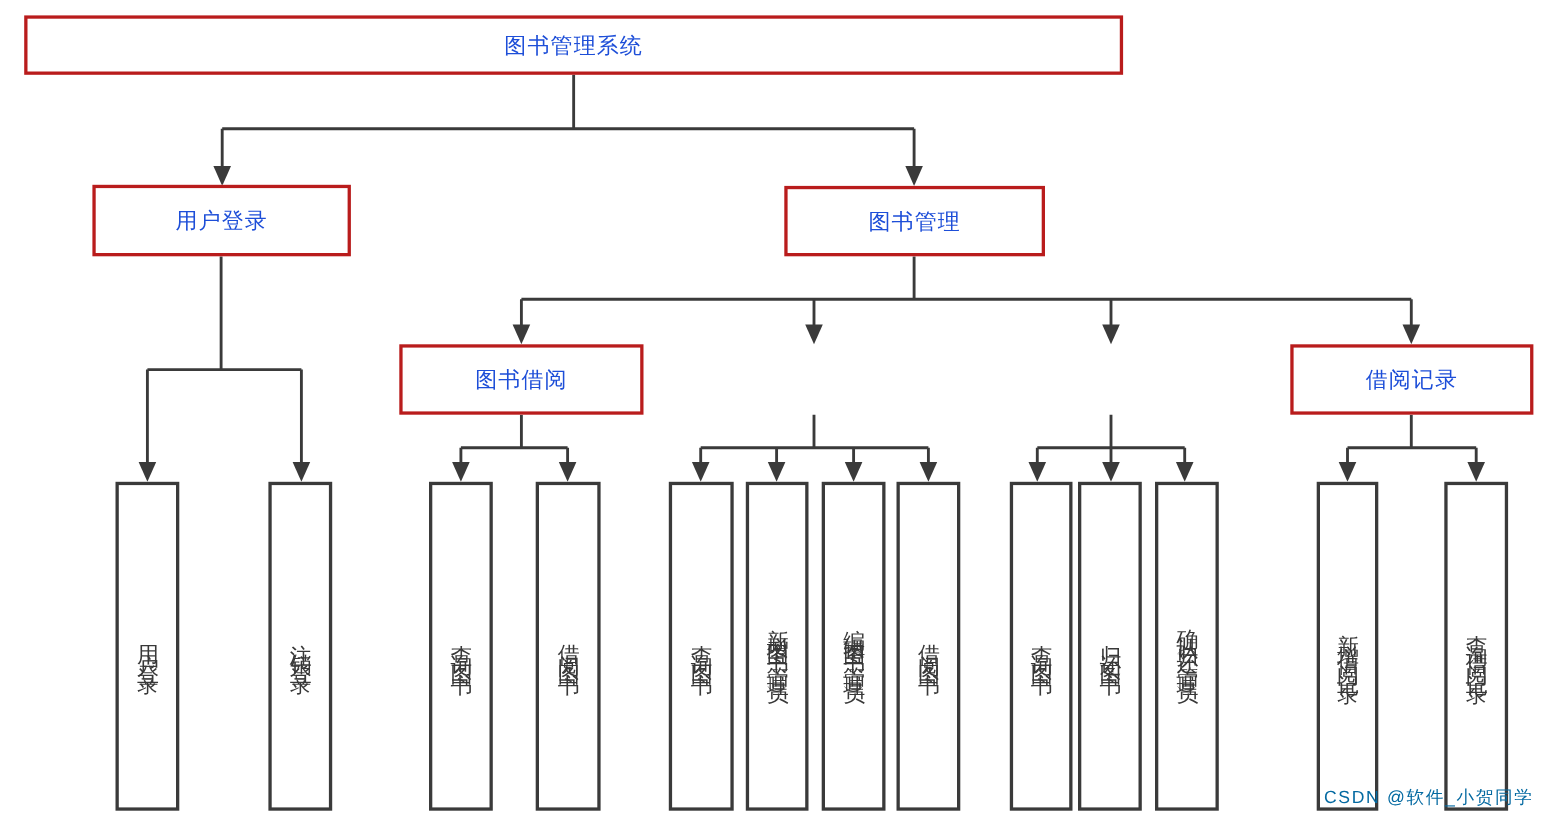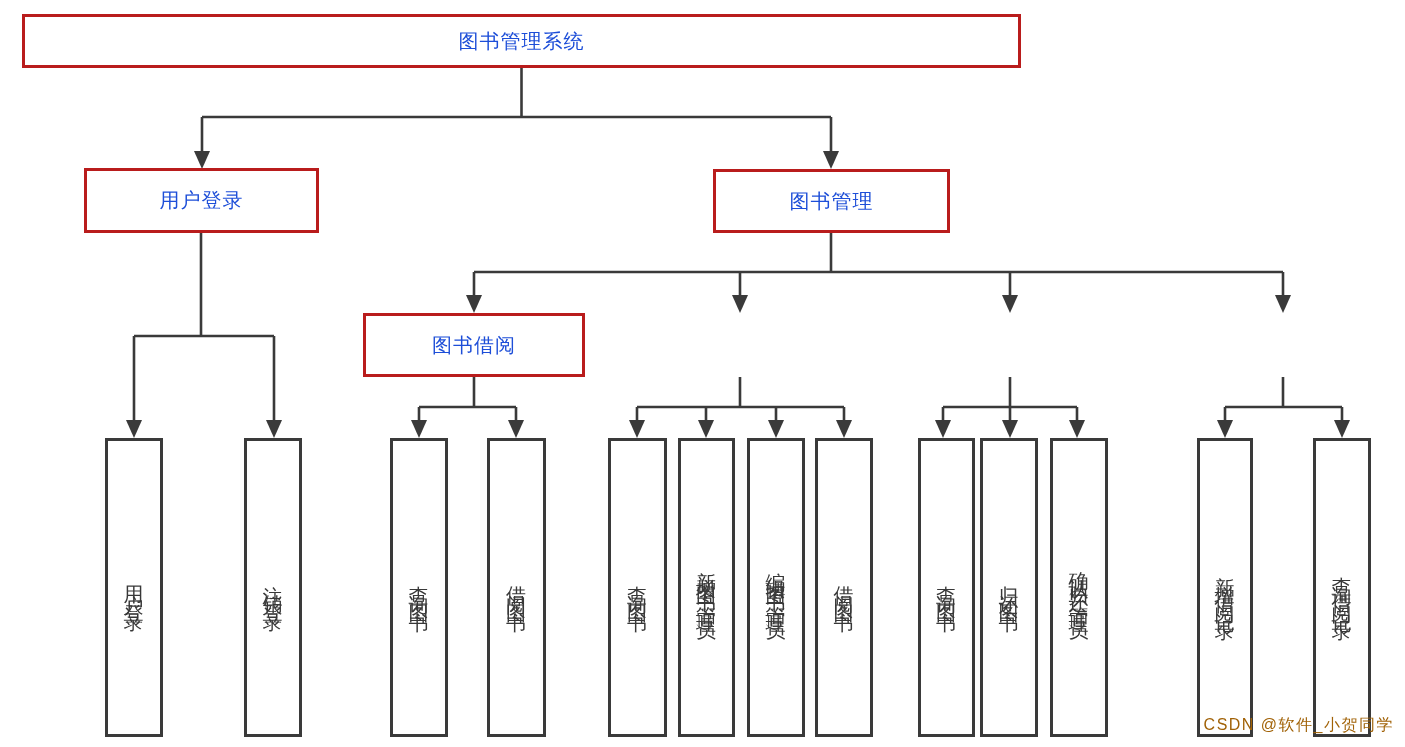--- a/index.html
+++ b/index.html
@@ -54,21 +54,21 @@
   }
   .leaf.long {
     letter-spacing: 7px;
   }
   #watermark {
     position: absolute;
     right: 11px;
     top: 715px;
     font-size: 16px;
     letter-spacing: 1.5px;
-    color: #a16207;
+    color: #0369a1;
     z-index: 5;
     white-space: nowrap;
   }
 </style>
 </head>
 <body>
 
 <div id="canvas">
 
   <svg id="connector-svg" viewBox="0 0 1405 747" xmlns="http://www.w3.org/2000/svg">
@@ -115,20 +115,21 @@
       <polygon points="1334,420 1350,420 1342,438"></polygon>
     </g>
   </svg>
 
   <div class="box" style="left:22px; top:14px; width:999px; height:54px;">图书管理系统</div>
 
   <div class="box" style="left:84px; top:168px; width:235px; height:65px;">用户登录</div>
   <div class="box" style="left:713px; top:169px; width:237px; height:64px;">图书管理</div>
 
   <div class="box" style="left:363px; top:313px; width:222px; height:64px;">图书借阅</div>
+  <div class="box" style="left:1173px; top:313px; width:221px; height:64px;">借阅记录</div>
 
   <div class="leaf" style="left:105px; width:58px;">用户登录</div>
   <div class="leaf" style="left:244px; width:58px;">注销登录</div>
 
   <div class="leaf" style="left:390px; width:58px;">查询图书</div>
   <div class="leaf" style="left:487px; width:59px;">借阅图书</div>
 
   <div class="leaf" style="left:608px; width:59px;">查询图书</div>
   <div class="leaf long" style="left:678px; width:57px;">新增图书（管理员）</div>
   <div class="leaf long" style="left:747px; width:58px;">编辑图书（管理员）</div>

